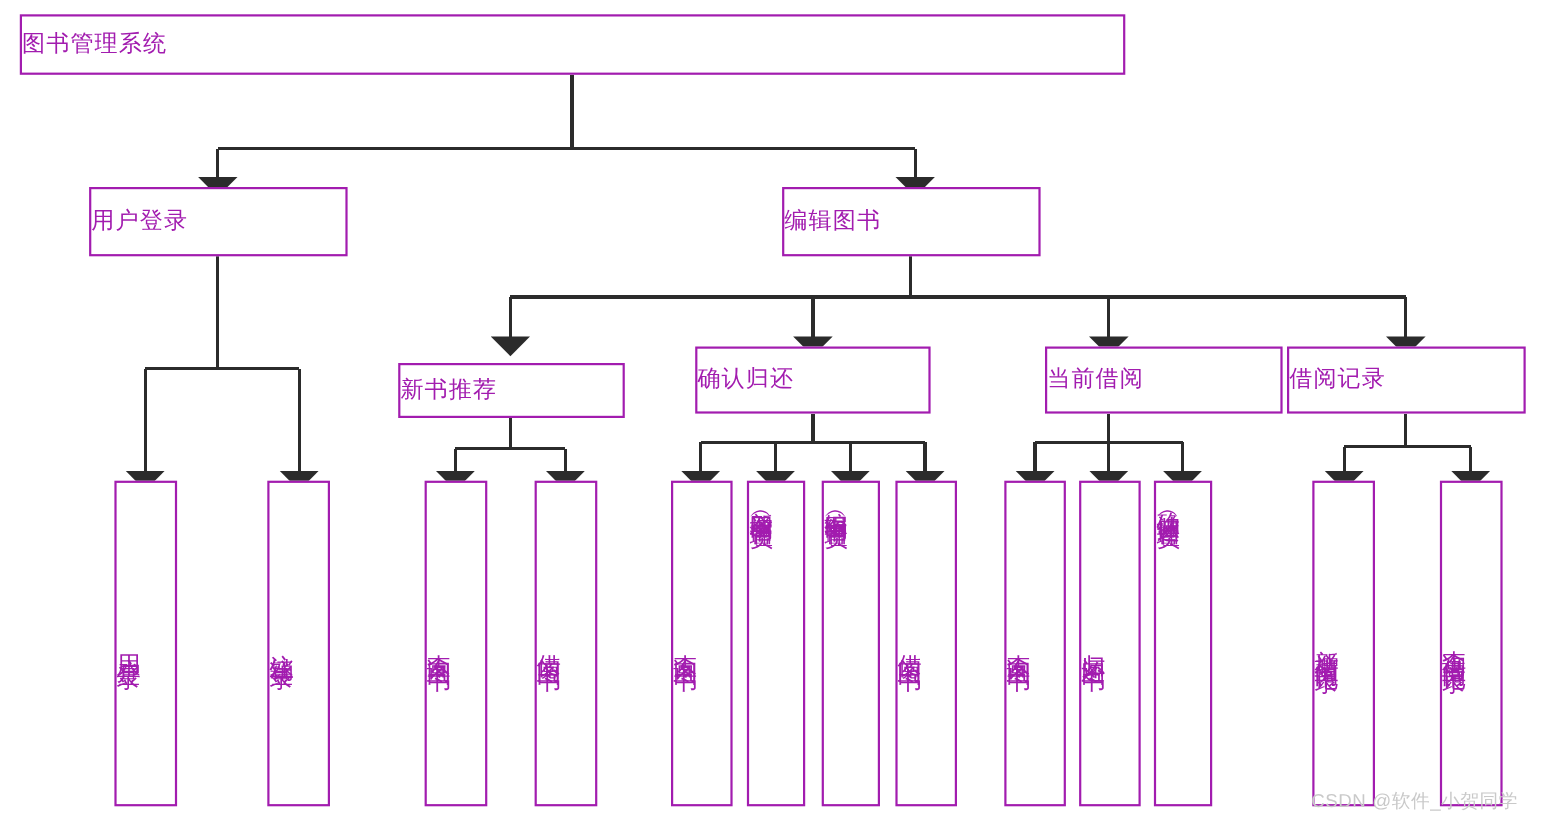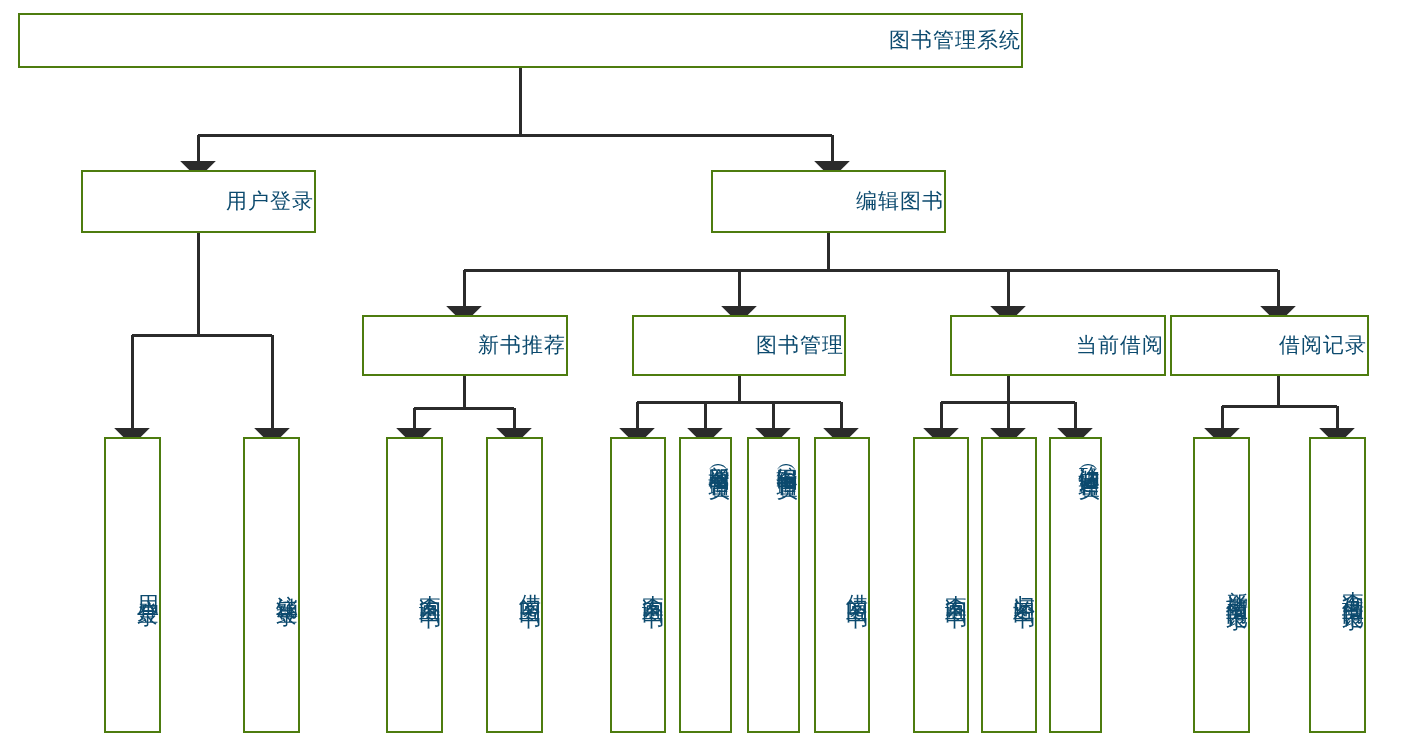--- a/index.html
+++ b/index.html
@@ -6,25 +6,25 @@
   body{
     font-family:"Liberation Sans","DejaVu Sans",sans-serif;
     width:1405px;height:747px;overflow:hidden;position:relative;
   }
   #stage{position:relative;width:1405px;height:747px;background:#fff;}
   svg#edges{position:absolute;left:0;top:0;width:1405px;height:747px;}
   .node{
     position:absolute;
     box-sizing:border-box;
     background:#ffffff;
-    border:2px solid #4d7c0f;
+    border:2px solid #a21caf;
     display:flex;
     align-items:center;
-    justify-content:flex-end;
-    color:#0c4a6e;
+    justify-content:flex-start;
+    color:#a21caf;
   }
   .node .lbl{
     display:block;
     text-align:center;
     line-height:1.18;
     white-space:pre;
   }
   
   .node.horiz .lbl{
     writing-mode:horizontal-tb;
@@ -110,30 +110,30 @@
     <span class="lbl">图书管理系统</span>
   </div>
 
   <div class="node horiz" style="left:81px;top:170px;width:235px;height:63px;">
     <span class="lbl">用户登录</span>
   </div>
   <div class="node horiz" style="left:711px;top:170px;width:235px;height:63px;">
     <span class="lbl">编辑图书</span>
   </div>
 
-  <div class="node horiz" style="left:362px;top:315px;width:206px;height:61px;">
+  <div class="node horiz" style="left:362px;top:330px;width:206px;height:50px;">
     <span class="lbl">新书推荐</span>
   </div>
   <div class="node horiz" style="left:632px;top:315px;width:214px;height:61px;">
-    <span class="lbl">图书管理</span>
+    <span class="lbl">确认归还</span>
   </div>
   <div class="node horiz" style="left:902px;top:315px;width:216px;height:61px;margin-left:48px;">
     <span class="lbl">当前借阅</span>
   </div>
-  <div class="node horiz" style="left:1170px;top:315px;width:199px;height:61px;">
+  <div class="node horiz" style="left:1170px;top:315px;width:217px;height:61px;">
     <span class="lbl">借阅记录</span>
   </div>
 
   <div class="node vert mid" style="left:104px;top:437px;width:57px;height:296px;">
     <span class="lbl">用户登录</span>
   </div>
   <div class="node vert mid" style="left:243px;top:437px;width:57px;height:296px;">
     <span class="lbl">注销登录</span>
   </div>
 
@@ -167,14 +167,15 @@
     <span class="lbl">确认归还（管理员）</span>
   </div>
 
   <div class="node vert mid" style="left:1193px;top:437px;width:57px;height:296px;">
     <span class="lbl">新增借阅记录</span>
   </div>
   <div class="node vert mid" style="left:1309px;top:437px;width:57px;height:296px;">
     <span class="lbl">查询借阅记录</span>
   </div>
 
+  <div class="watermark" style="left:1192px;top:717px;">CSDN @软件_小贺同学</div>
 
 </div>
 
 </body></html>

